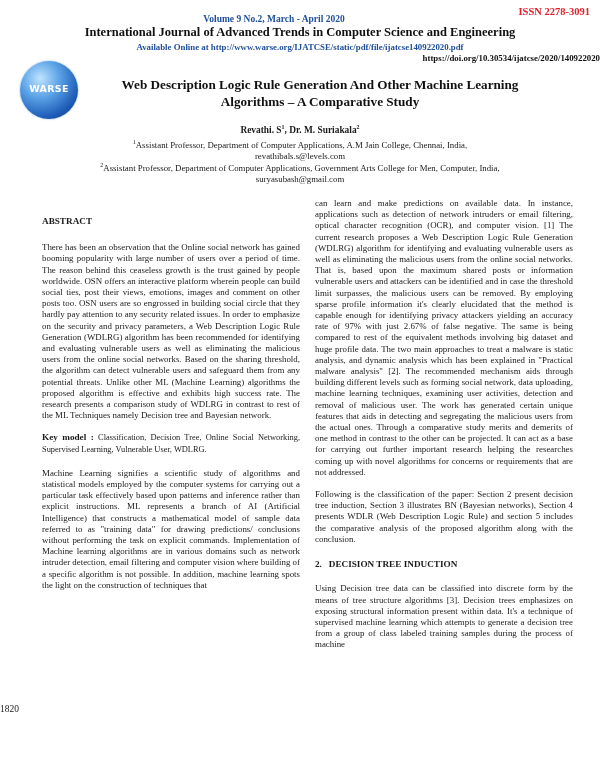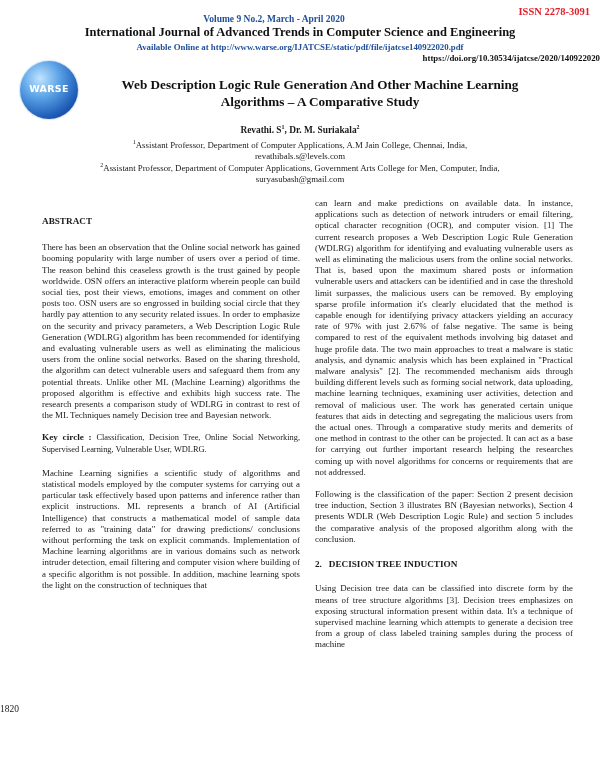--- a/index.html
+++ b/index.html
@@ -53,21 +53,21 @@
   <div>revathibals.s@levels.com</div>
 </div>
 <div class="affil" style="top:160px;">
   <div><sup>2</sup><span>Assistant Professor, Department of Computer Applications, Government Arts College for Men, Computer, India,</span></div>
   <div>suryasubash@gmail.com</div>
 </div>
 
 <div class="col" style="left:42px; top:216px;">
   <p class="h">ABSTRACT</p>
   <p style="margin-top:15px;">There has been an observation that the Online social network has gained booming popularity with large number of users over a period of time. The reason behind this ceaseless growth is the trust gained by people worldwide. OSN offers an interactive platform wherein people can build social ties, post their views, emotions, images and comment on other posts too. OSN users are so engrossed in building social circle that they hardly pay attention to any security related issues. In order to emphasize on the security and privacy parameters, a Web Description Logic Rule Generation (WDLRG) algorithm has been recommended for identifying and evaluating vulnerable users as well as eliminating the malicious users from the online social networks. Based on the sharing threshold, the algorithm can detect vulnerable users and safeguard them from any potential threats. Unlike other ML (Machine Learning) algorithms the proposed algorithm is effective and exhibits high success rate. The research presents a comparison study of WDLRG in contrast to rest of the ML Techniques namely Decision tree and Bayesian network.</p>
-  <p class="kw" style="margin-top:11px;"><b>Key circle :</b> <span>Classification, Decision Tree, Online Social Networking, Supervised Learning, Vulnerable User, WDLRG.</span></p>
+  <p class="kw" style="margin-top:11px;"><b>Key model :</b> <span>Classification, Decision Tree, Online Social Networking, Supervised Learning, Vulnerable User, WDLRG.</span></p>
   <p style="margin-top:13px;">Machine Learning signifies a scientific study of algorithms and statistical models employed by the computer systems for carrying out a particular task effectively based upon patterns and inference rather than explicit instructions. ML represents a branch of AI (Artificial Intelligence) that constructs a mathematical model of sample data referred to as "training data" for drawing predictions/ conclusions without performing the task on explicit commands. Implementation of Machine learning algorithms are in various domains such as network intruder detection, email filtering and computer vision where building of a specific algorithm is not possible. In addition, machine learning spots the light on the construction of techniques that</p>
 </div>
 
 <div class="col" style="left:315px; top:198px;">
   <p>can learn and make predictions on available data. In instance, applications such as detection of network intruders or email filtering, optical character recognition (OCR), and computer vision. [1] The current research proposes a Web Description Logic Rule Generation (WDLRG) algorithm for identifying and evaluating vulnerable users as well as eliminating the malicious users from the online social networks. That is, based upon the maximum shared posts or information vulnerable users and attackers can be identified and in case the threshold limit surpasses, the malicious users can be removed. By employing sparse profile information it's clearly elucidated that the method is capable enough for identifying privacy attackers yielding an accuracy rate of 97% with just 2.67% of false negative. The same is being compared to rest of the equivalent methods involving big dataset and huge profile data. The two main approaches to treat a malware is static analysis, and dynamic analysis which has been explained in "Practical malware analysis" [2]. The recommended mechanism aids through building different levels such as forming social network, data uploading, machine learning techniques, examining user activities, detection and removal of malicious user. The work has generated certain unique features that aids in detecting and segregating the malicious users from the actual ones. Through a comparative study merits and demerits of one method in contrast to the other can be projected. It can act as a base for carrying out further important research helping the researches coming up with novel algorithms for concerns or requirements that are not addressed.</p>
   <p style="margin-top:11px;">Following is the classification of the paper: Section 2 present decision tree induction, Section 3 illustrates BN (Bayesian networks), Section 4 presents WDLR (Web Description Logic Rule) and section 5 includes the comparative analysis of the proposed algorithm along with the conclusion.</p>
   <p class="h" style="margin-top:14px; white-space:pre;">2.   DECISION TREE INDUCTION</p>
   <p style="margin-top:13px;">Using Decision tree data can be classified into discrete form by the means of tree structure algorithms [3]. Decision trees emphasizes on exposing structural information present within data. It's a technique of supervised machine learning which attempts to generate a decision tree from a group of class labeled training samples during the process of machine</p>
 </div>
 

